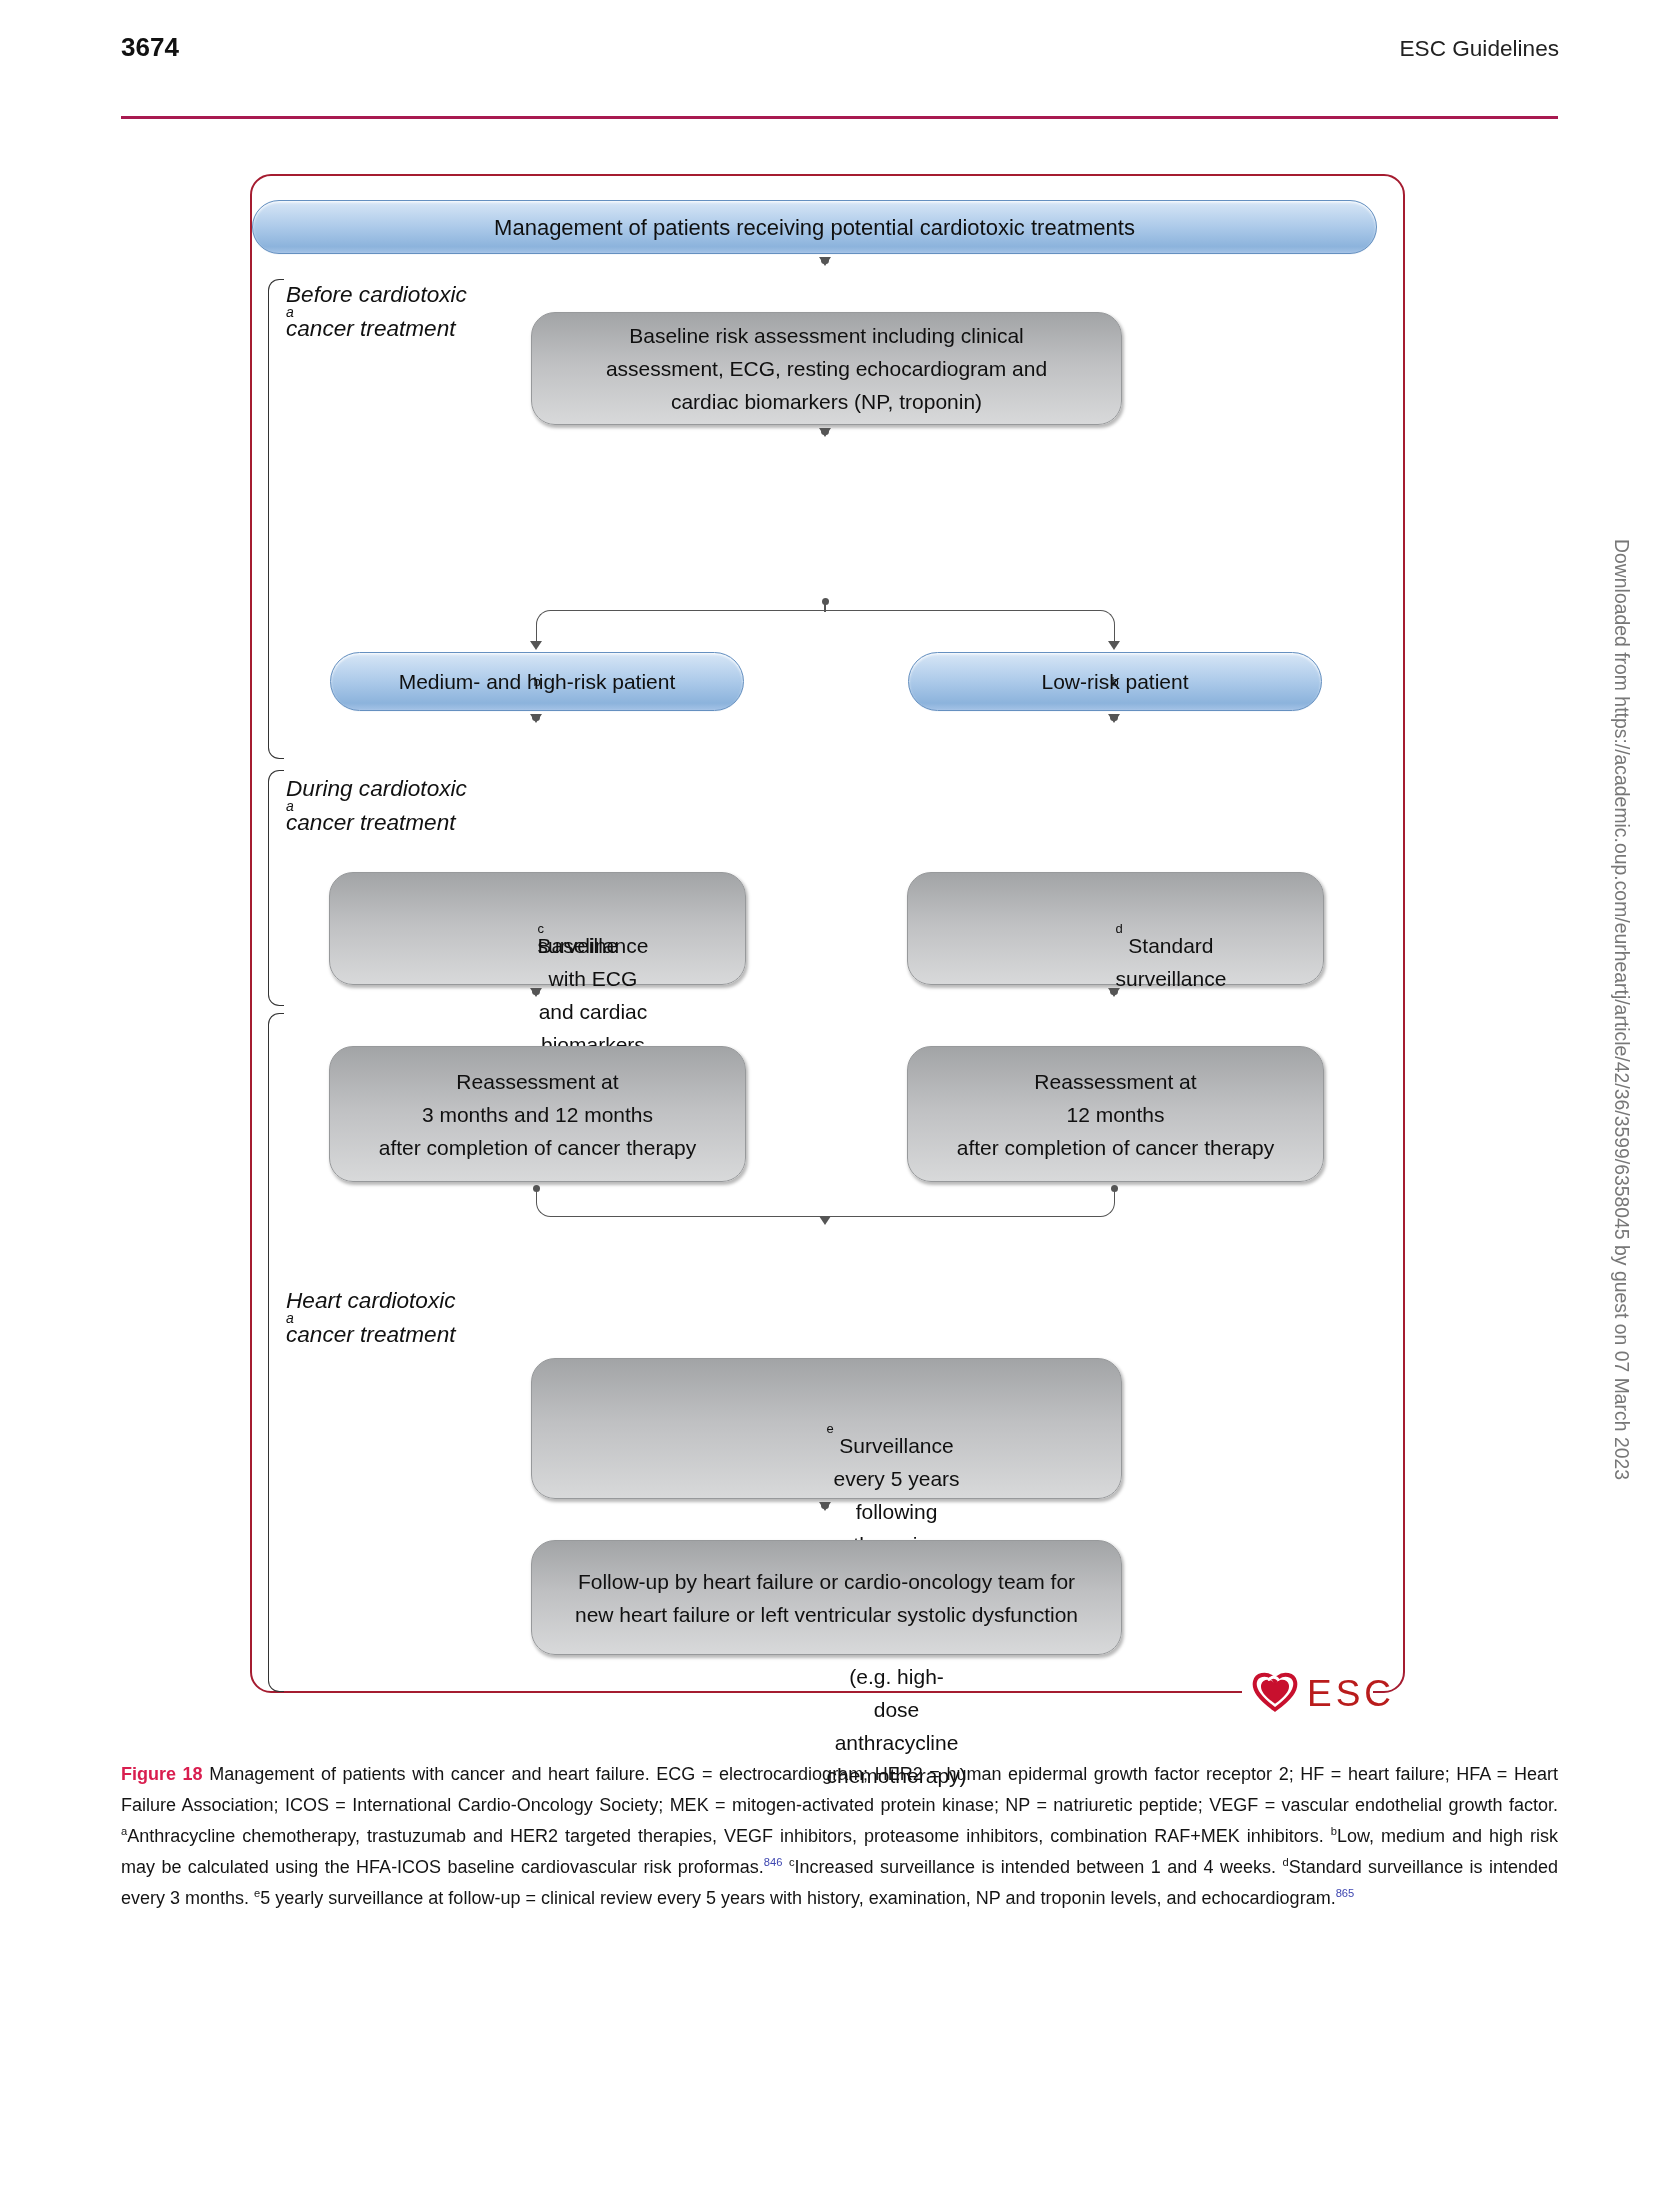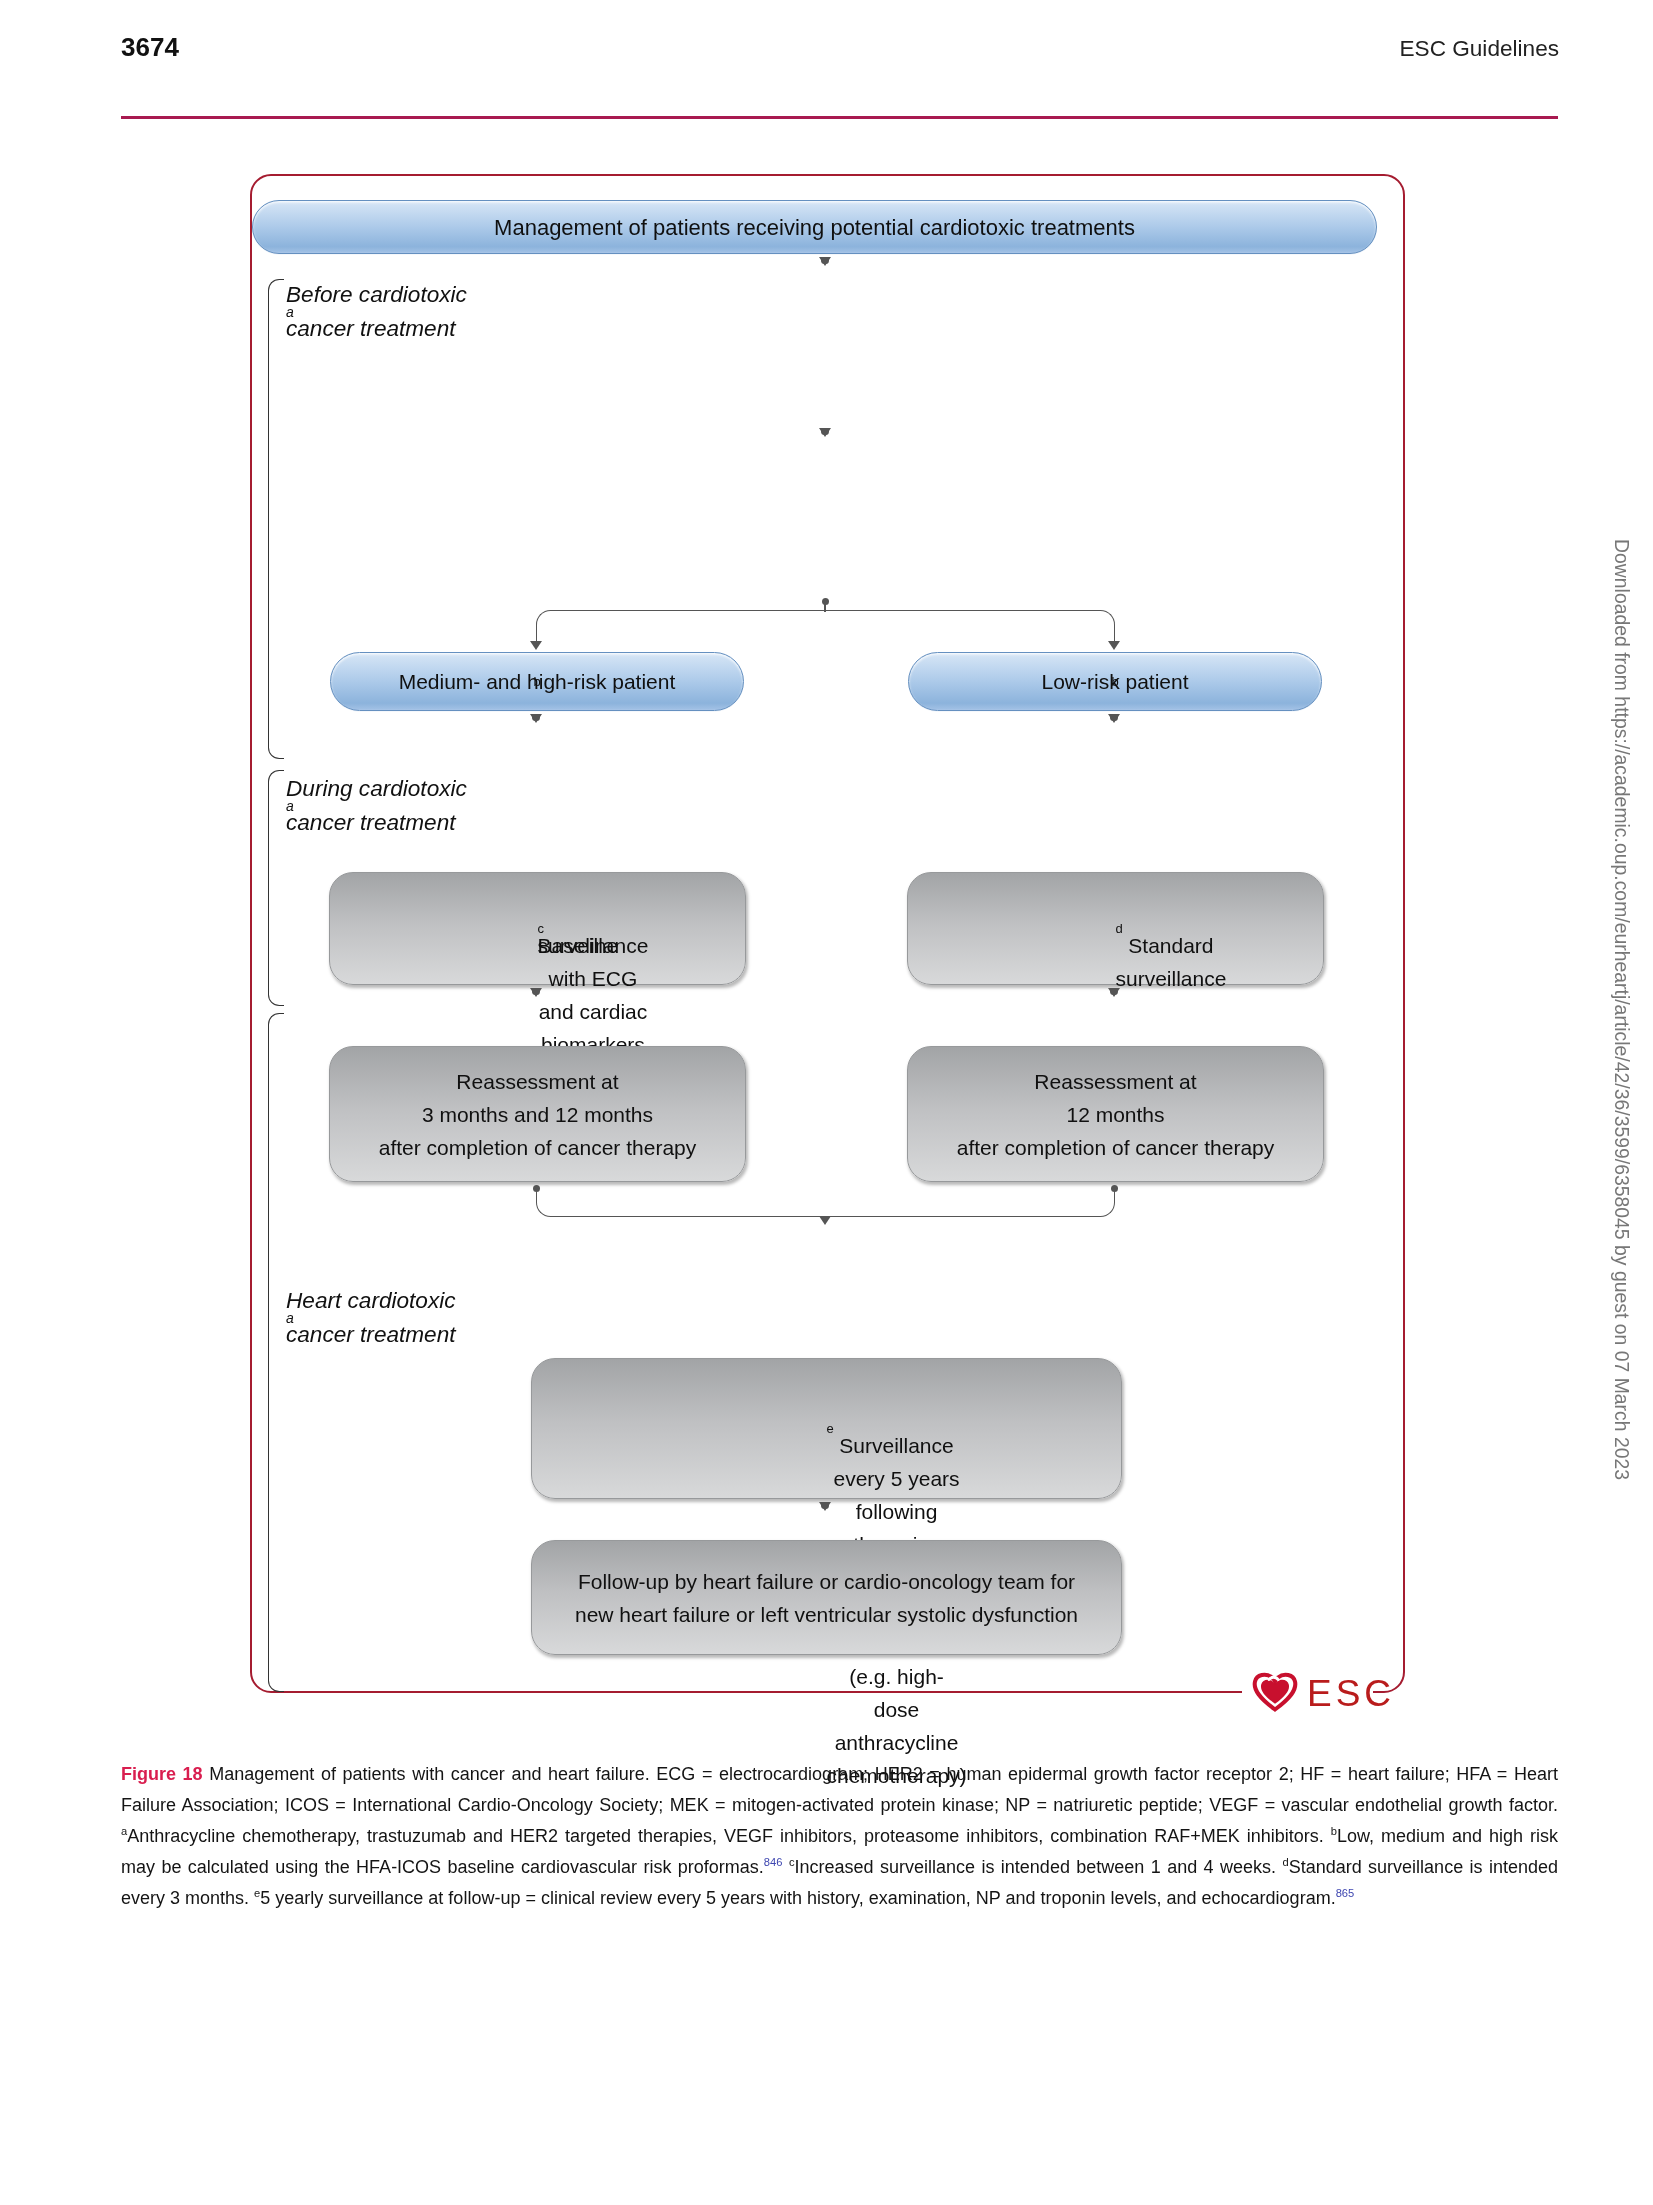--- a/index.html
+++ b/index.html
@@ -103,20 +103,25 @@
   </div>
 
   <div class="bracket" style="left:16px;top:103px;height:478px;"></div>
   <div class="stage" style="left:34px;top:102px;">
     <span>Before cardiotoxic</span>
       <br>
     <span>cancer treatment</span>
       <sup class="bsup">a</sup>
   </div>
 
+  <div class="gray-box" style="left:279px;top:136px;width:589px;height:111px;">
+    <span>Baseline risk assessment including clinical
+assessment, ECG, resting echocardiogram and
+cardiac biomarkers (NP, troponin)</span>
+  </div>
 
   <div class="varrow" style="left:573px;top:252px;height:63px;">
     <span class="dot"></span>
     <span class="line"></span>
     <span class="head"></span>
   </div>
 
 
   <div class="adot" style="left:573px;top:422px;"></div>
   <div class="stub" style="left:573px;top:426px;height:9.7px;"></div>

